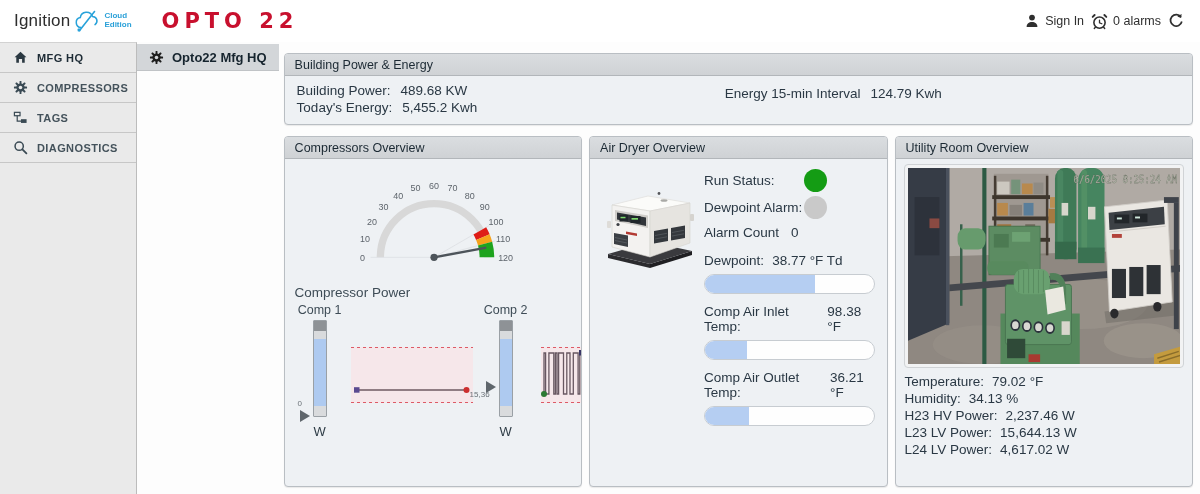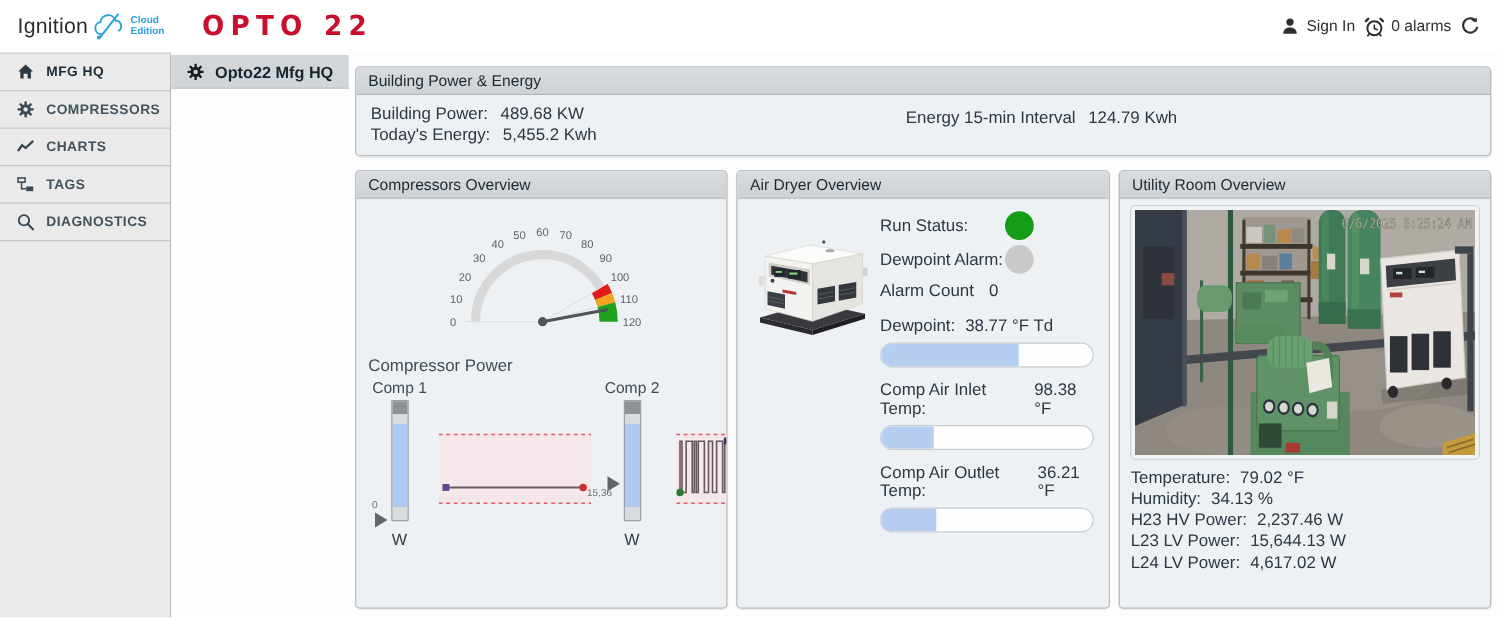--- a/index.html
+++ b/index.html
@@ -150,26 +150,20 @@
         <g fill="#3a4a54">
           <rect x="7" y="1" width="2" height="14" rx="0.6"></rect>
           <rect x="7" y="1" width="2" height="14" rx="0.6" transform="rotate(45 8 8)"></rect>
           <rect x="7" y="1" width="2" height="14" rx="0.6" transform="rotate(90 8 8)"></rect>
           <rect x="7" y="1" width="2" height="14" rx="0.6" transform="rotate(135 8 8)"></rect>
           <circle cx="8" cy="8" r="4.4"></circle>
         </g>
         <circle cx="8" cy="8" r="1.9" fill="#eaeaea"></circle>
       </svg>
       <span>COMPRESSORS</span>
-    </div>
-    <div class="side-item">
-      <svg width="15" height="15" viewBox="0 0 16 16">
-        <polyline points="1.5,11.5 5,6.5 8,9 14.5,2.8" fill="none" stroke="#3a4a54" stroke-width="2"></polyline>
-      </svg>
-      <span>CHARTS</span>
     </div>
     <div class="side-item">
       <svg width="15" height="15" viewBox="0 0 16 16">
         <rect x="1.5" y="2.5" width="6" height="3.6" fill="none" stroke="#3a4a54" stroke-width="1.3"></rect>
         <path d="M4.5 6.2V11.8H8.5" fill="none" stroke="#3a4a54" stroke-width="1.3"></path>
         <rect x="8.5" y="9.8" width="6" height="4" fill="#3a4a54"></rect>
       </svg>
       <span>TAGS</span>
     </div>
     <div class="side-item">

